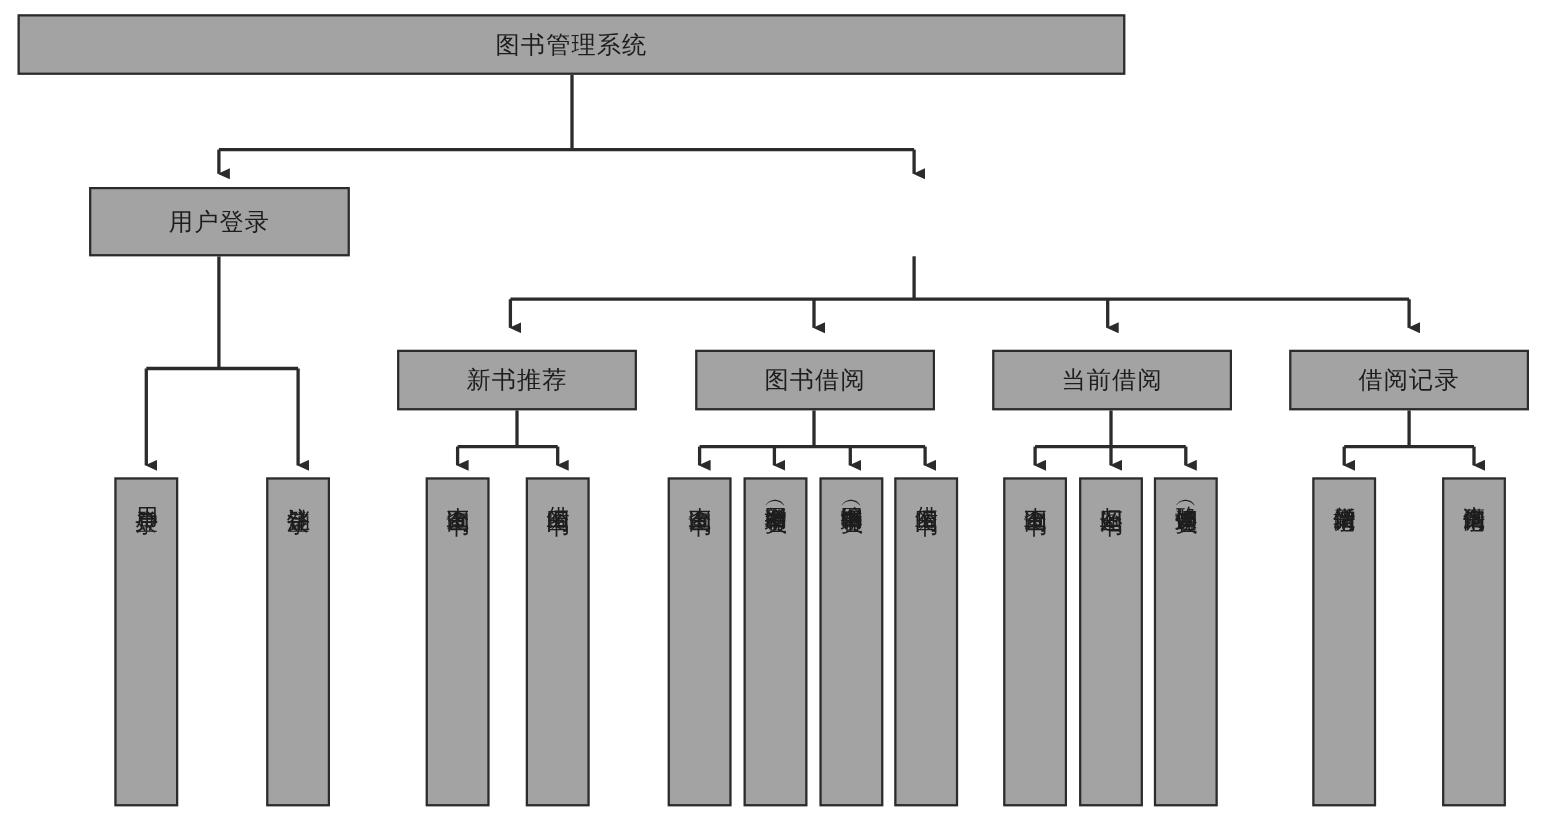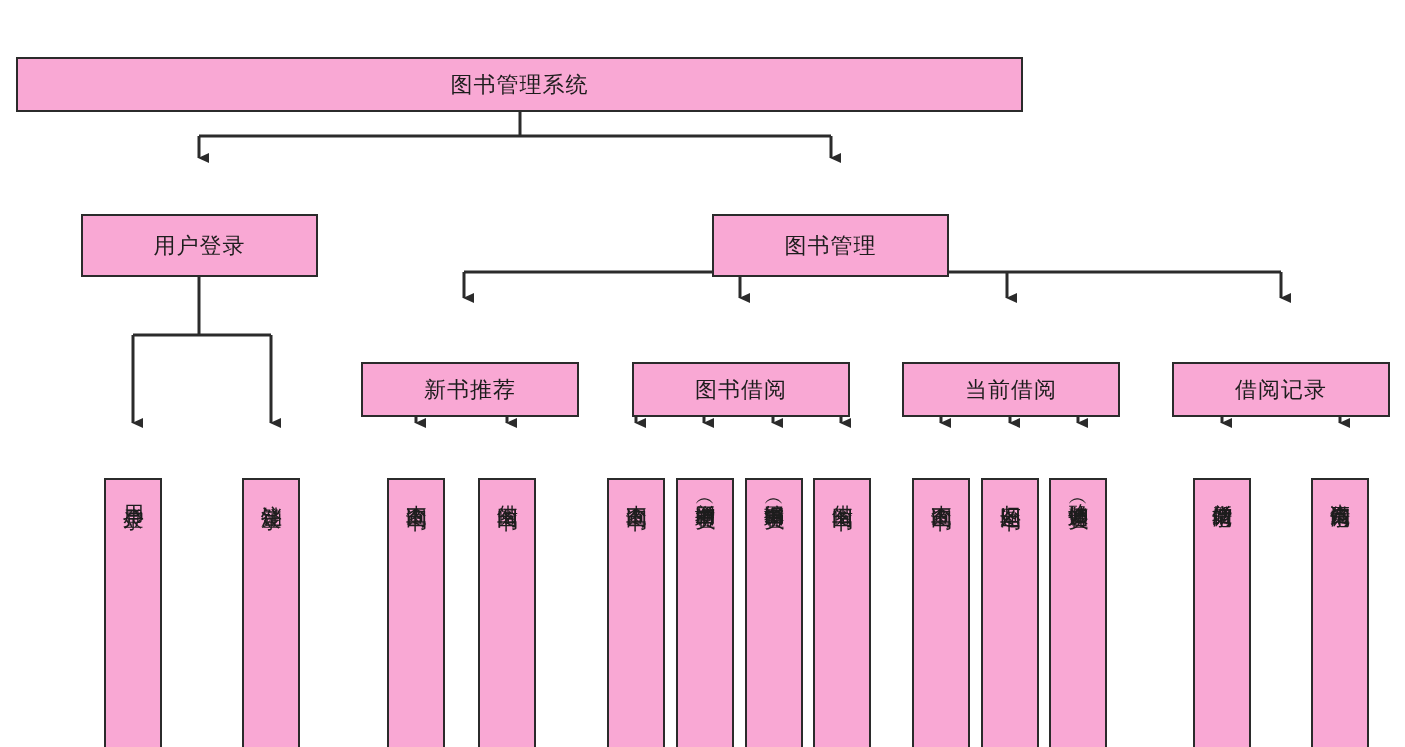--- a/index.html
+++ b/index.html
@@ -22,26 +22,25 @@
     left: 0;
     top: 0;
     width: 1405px;
     height: 747px;
     pointer-events: none;
   }
   .node {
     position: absolute;
     box-sizing: border-box;
     border: 2.5px solid #2b2b2b;
-    background: #f9a8d4;
+    background: #a3a3a3;
     display: flex;
     align-items: center;
     justify-content: center;
     color: #1d1d1d;
-    margin-top: 44px;
   }
   .node-h {
     font-size: 22px;
     letter-spacing: 1px;
     white-space: nowrap;
   }
   .node-v {
     align-items: flex-start;
     justify-content: center;
     padding-top: 8px;
@@ -124,23 +123,20 @@
     </g>
   </svg>
 
   <div class="node node-h" style="left:16px; top:13px; width:1007px; height:55px;">
     <span>图书管理系统</span>
   </div>
 
   <div class="node node-h" style="left:81px; top:170px; width:237px; height:63px;">
     <span>用户登录</span>
   </div>
-  <div class="node node-h" style="left:712px; top:170px; width:237px; height:63px;">
-    <span>图书管理</span>
-  </div>
 
   <div class="node node-h" style="left:361px; top:318px; width:218px; height:55px;">
     <span>新书推荐</span>
   </div>
   <div class="node node-h" style="left:632px; top:318px; width:218px; height:55px;font-family:Liberation Serif, serif;">
     <span>图书借阅</span>
   </div>
   <div class="node node-h" style="left:902px; top:318px; width:218px; height:55px;">
     <span>当前借阅</span>
   </div>

